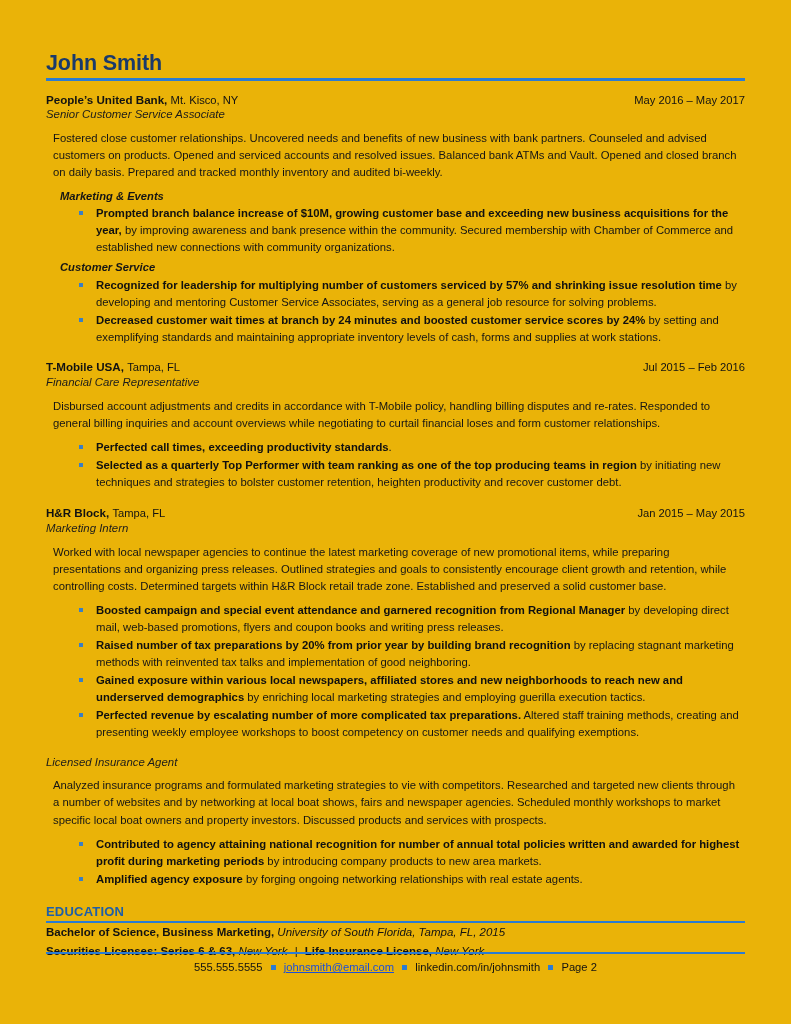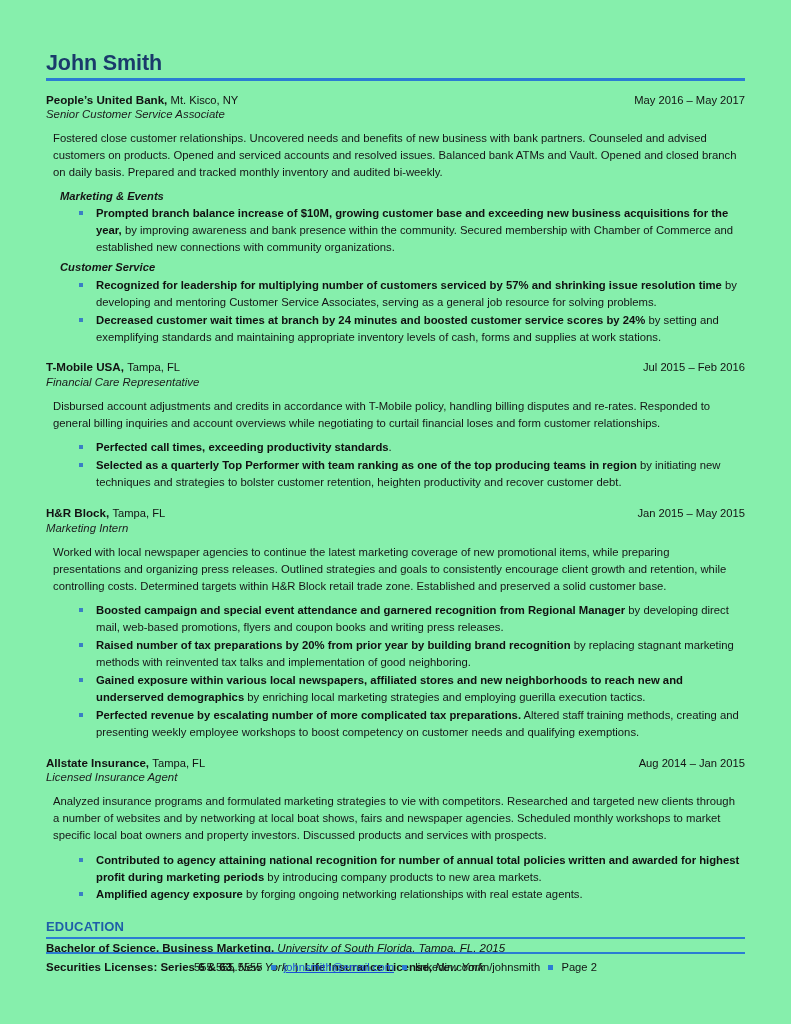--- a/index.html
+++ b/index.html
@@ -13,21 +13,21 @@
     font-family: "Liberation Sans", sans-serif;
     color: #1a1a1a;
     -webkit-font-smoothing: antialiased;
   }
   .page {
     position: relative;
     width: 791px;
     height: 1024px;
     box-sizing: border-box;
     padding: 52px 46px 0 46px;
-    background: #86efac;
+    background: #eab308;
   }
 
   
   .name {
     font-size: 21.5px;
     font-weight: bold;
     color: #1a3a6b;
     letter-spacing: -0.1px;
     line-height: 1.05;
     margin: 0 0 3px 0;
@@ -207,24 +207,20 @@
         <div class="title-line">Marketing Intern</div>
         <p class="summary">Worked with local newspaper agencies to continue the latest marketing coverage of new promotional items, while preparing presentations and organizing press releases. Outlined strategies and goals to consistently encourage client growth and retention, while controlling costs. Determined targets within H&amp;R Block retail trade zone. Established and preserved a solid customer base.</p>
         <ul class="bullets">
           <li><b>Boosted campaign and special event attendance and garnered recognition from Regional Manager</b><span> by developing direct mail, web-based promotions, flyers and coupon books and writing press releases.</span></li>
           <li><b>Raised number of tax preparations by 20% from prior year by building brand recognition</b><span> by replacing stagnant marketing methods with reinvented tax talks and implementation of good neighboring.</span></li>
           <li><b>Gained exposure within various local newspapers, affiliated stores and new neighborhoods to reach new and underserved demographics</b><span> by enriching local marketing strategies and employing guerilla execution tactics.</span></li>
           <li><b>Perfected revenue by escalating number of more complicated tax preparations.</b><span> Altered staff training methods, creating and presenting weekly employee workshops to boost competency on customer needs and qualifying exemptions.</span></li>
         </ul>
       </div>
       <div class="job">
-        <div class="job-head">
-          <div class="company"><span>Allstate Insurance,</span> <span class="loc">Tampa, FL</span></div>
-          <div class="dates">Aug 2014 – Jan 2015</div>
-        </div>
         <div class="title-line">Licensed Insurance Agent</div>
         <p class="summary">Analyzed insurance programs and formulated marketing strategies to vie with competitors. Researched and targeted new clients through a number of websites and by networking at local boat shows, fairs and newspaper agencies. Scheduled monthly workshops to market specific local boat owners and property investors. Discussed products and services with prospects.</p>
         <ul class="bullets">
           <li><b>Contributed to agency attaining national recognition for number of annual total policies written and awarded for highest profit during marketing periods</b><span> by introducing company products to new area markets.</span></li>
           <li><b>Amplified agency exposure</b><span> by forging ongoing networking relationships with real estate agents.</span></li>
         </ul>
       </div>
     </div>
 
   <div class="edu-block">

